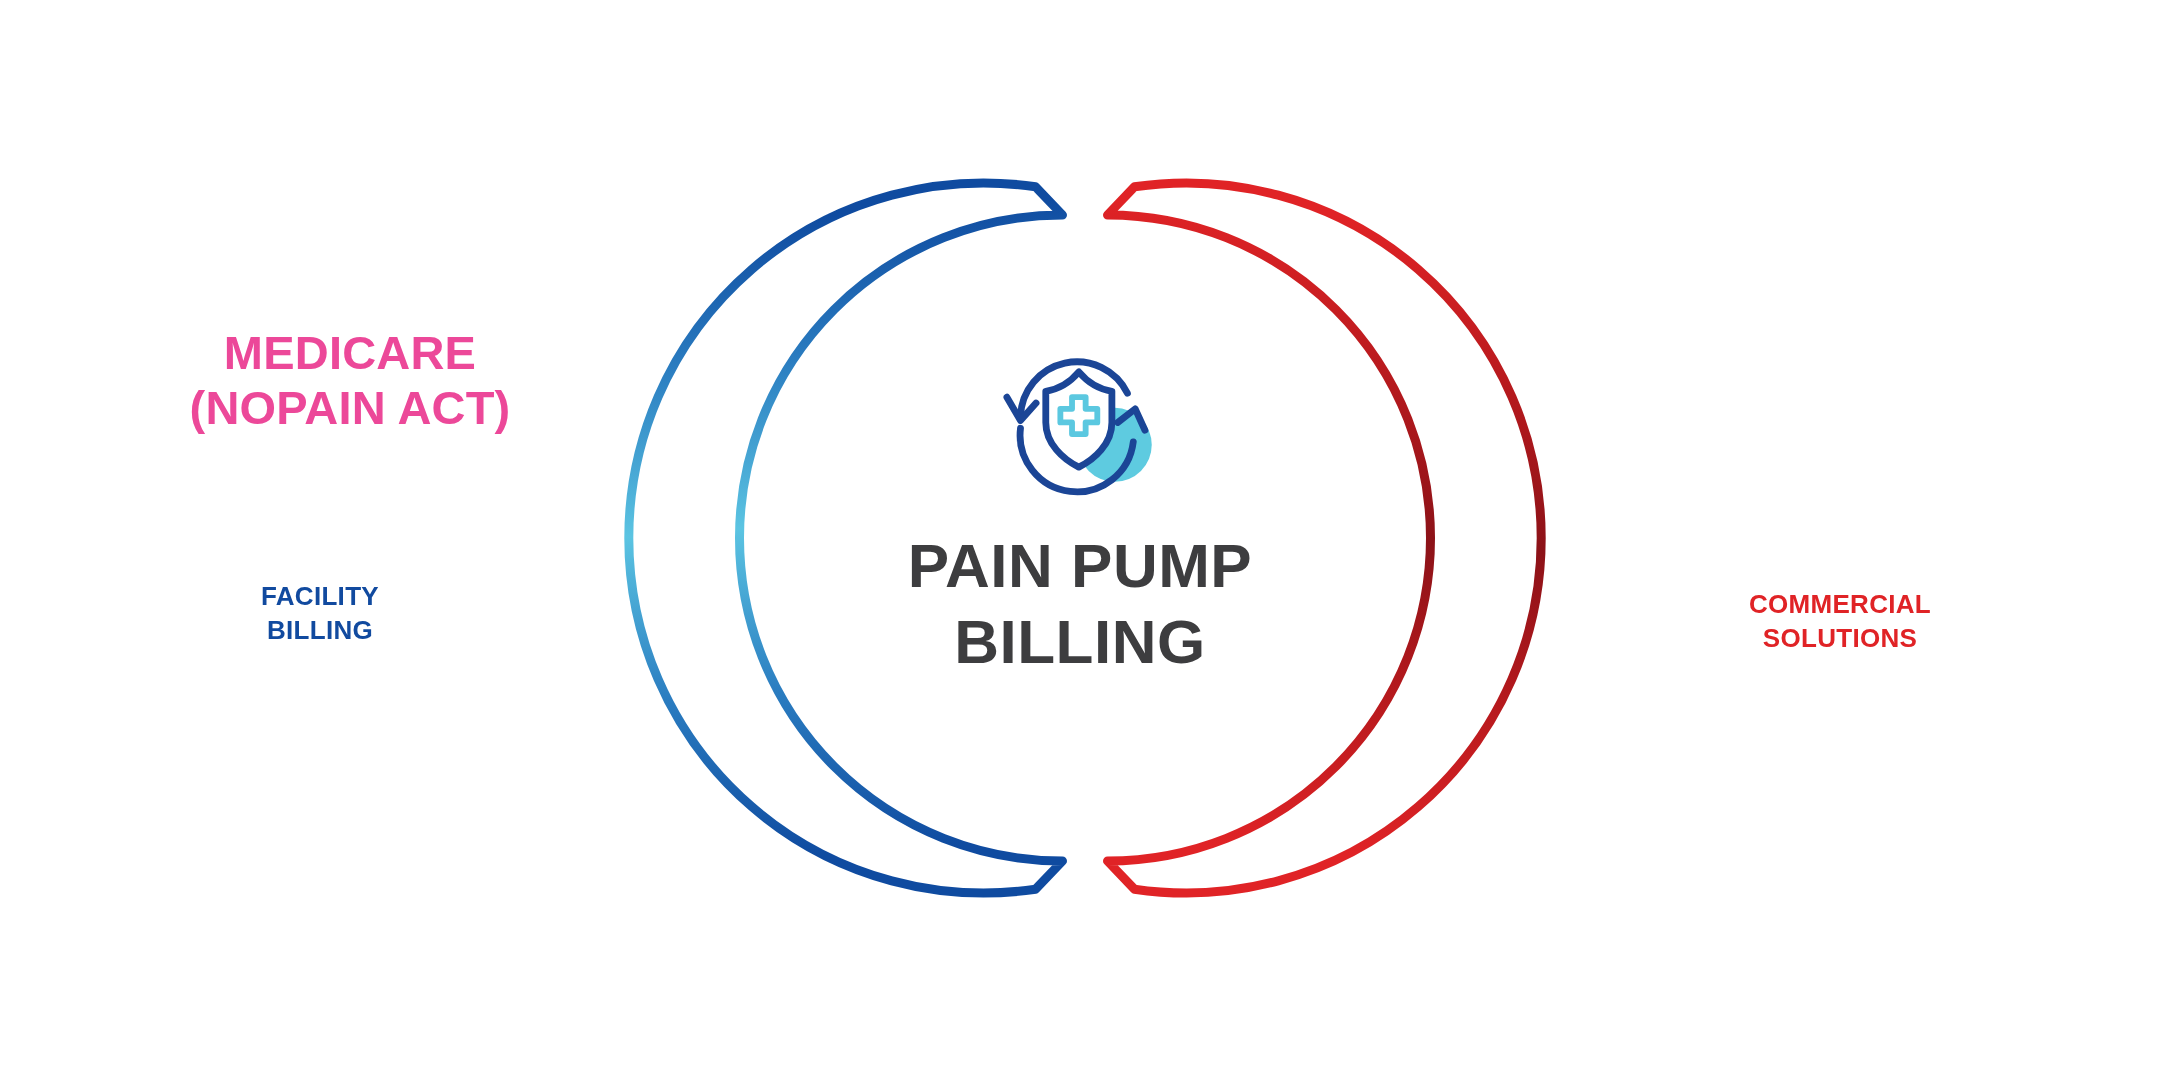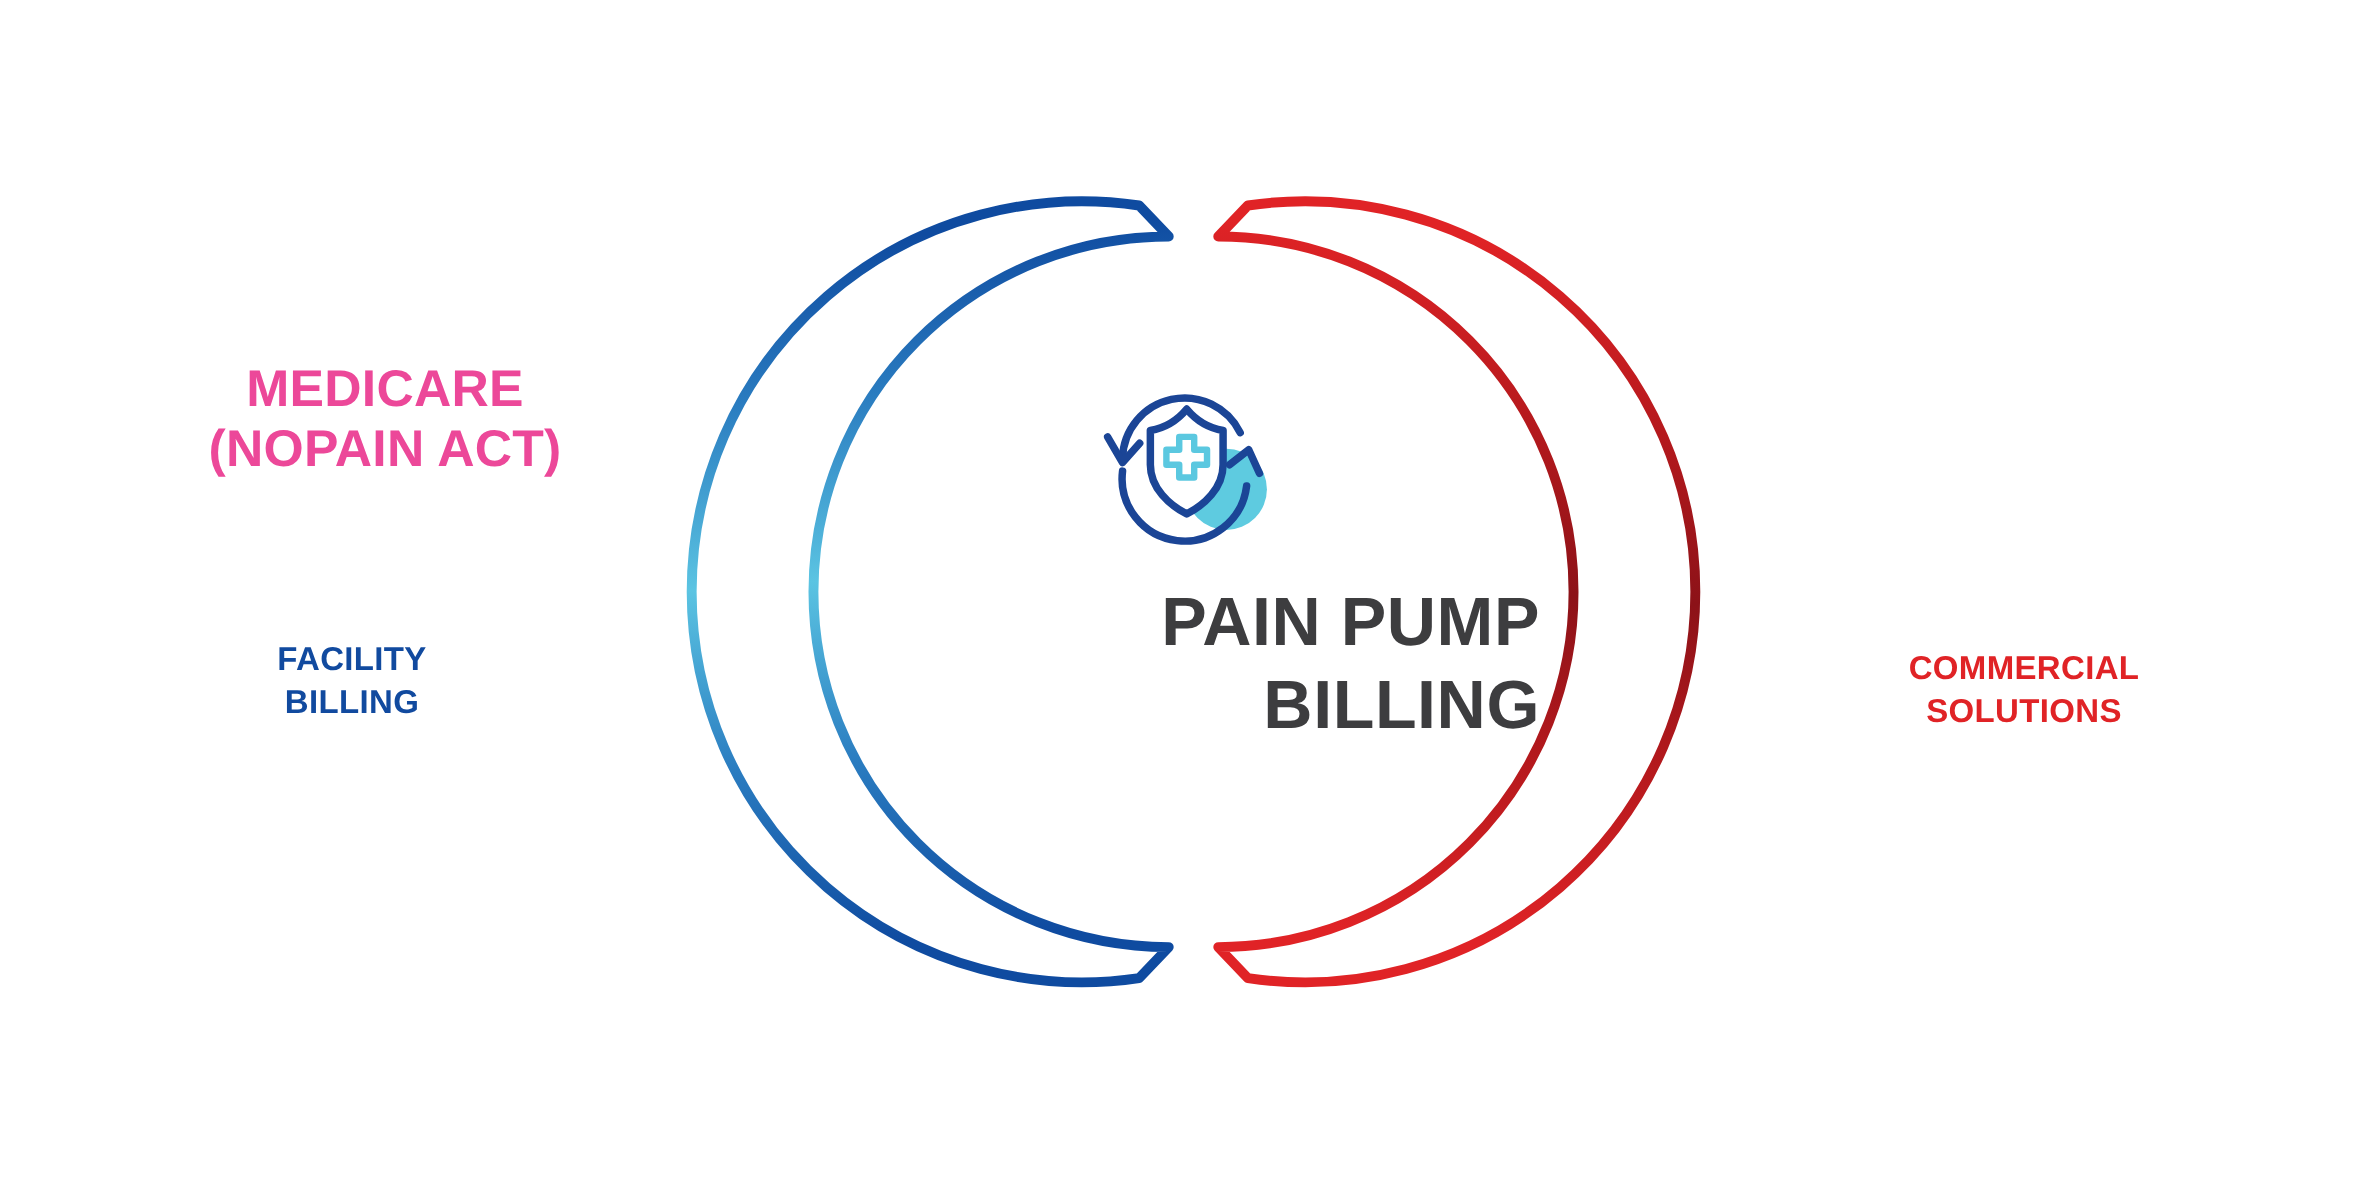--- a/index.html
+++ b/index.html
@@ -42,21 +42,21 @@
     letter-spacing: 0.2px;
     white-space: pre-line;
   }
 
   .branch-title {
     font-size: 47px;
     color: #ec4899;
   }
 
   .branch-sub {
-    font-size: 30px;
+    font-size: 26px;
     line-height: 1.30;
     letter-spacing: 0.3px;
   }
 
   
   #left-branch-title {
     left: 40px;
     top: 326px;
     width: 620px;
   }
@@ -79,21 +79,21 @@
     width: 560px;
     color: #e02326;
   }
 
   
   #hub-title {
     position: absolute;
     left: 760px;
     top: 528px;
     width: 640px;
-    text-align: right;
+    text-align: center;
     font-size: 62px;
     font-weight: bold;
     line-height: 1.22;
     color: #3d3d3f;
     white-space: pre-line;
     letter-spacing: 0.5px;
   }
 
   
   #hub-icon {

